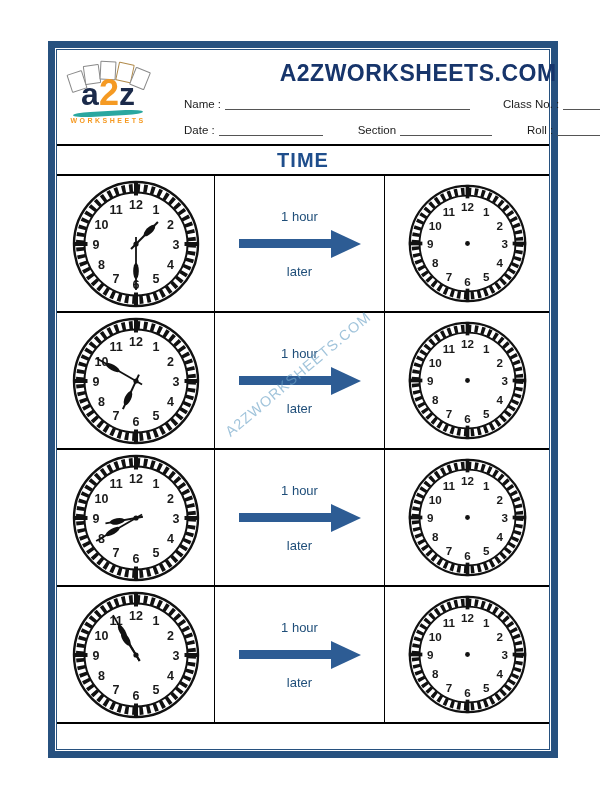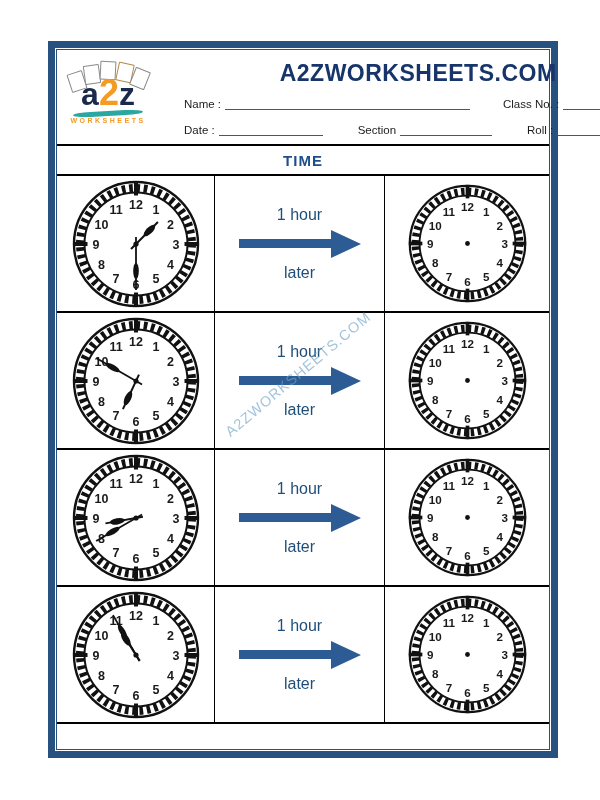--- a/index.html
+++ b/index.html
@@ -45,30 +45,30 @@
   .uline{display:inline-block; border-bottom:1px solid var(--line); height:13px;}
   .grow{flex:1; margin-right:10px;}
   .w-roll{width:112px;}
   .w-class{width:104px; margin-right:12px;}
   .w-section{width:92px; margin-right:12px;}
   .w-date{width:118px;}
 
   .divider{height:2px; background:#000;}
 
   .time-title{height:28px; display:flex; align-items:center; justify-content:center;
-    font-size:15px; font-weight:800; color:#1F4E8C; letter-spacing:1px;}
+    font-size:20px; font-weight:800; color:#1F4E8C; letter-spacing:1px;}
 
   
   .etable{border-top:2px solid #000; flex:0 0 auto;}
   .trow{display:grid; grid-template-columns:158px 170px 1fr; height:137px;
     border-bottom:2px solid #000;}
   .cell{display:flex; align-items:center; justify-content:center;}
   .cell-left{border-right:1.5px solid #000;}
   .cell-mid{border-right:1.5px solid #000; flex-direction:column;}
-  .instr-line{font-size:16px; color:var(--accent);}
+  .instr-line{font-size:13px; color:var(--accent);}
   .arrow{display:flex; align-items:center; margin:6px 0;}
   .arrow .bar{width:92px; height:9px; background:var(--arrow);}
   .arrow .head{width:0; height:0; border-top:14px solid transparent;
     border-bottom:14px solid transparent; border-left:30px solid var(--arrow);}
 
   .clock svg{display:block;}
 
   .watermark{position:absolute; left:186px; top:366px; width:224px; text-align:center;
     transform:rotate(-40deg); font-size:14.5px; letter-spacing:1px;
     color:rgba(110,165,200,0.65); pointer-events:none; z-index:5; white-space:nowrap;}

